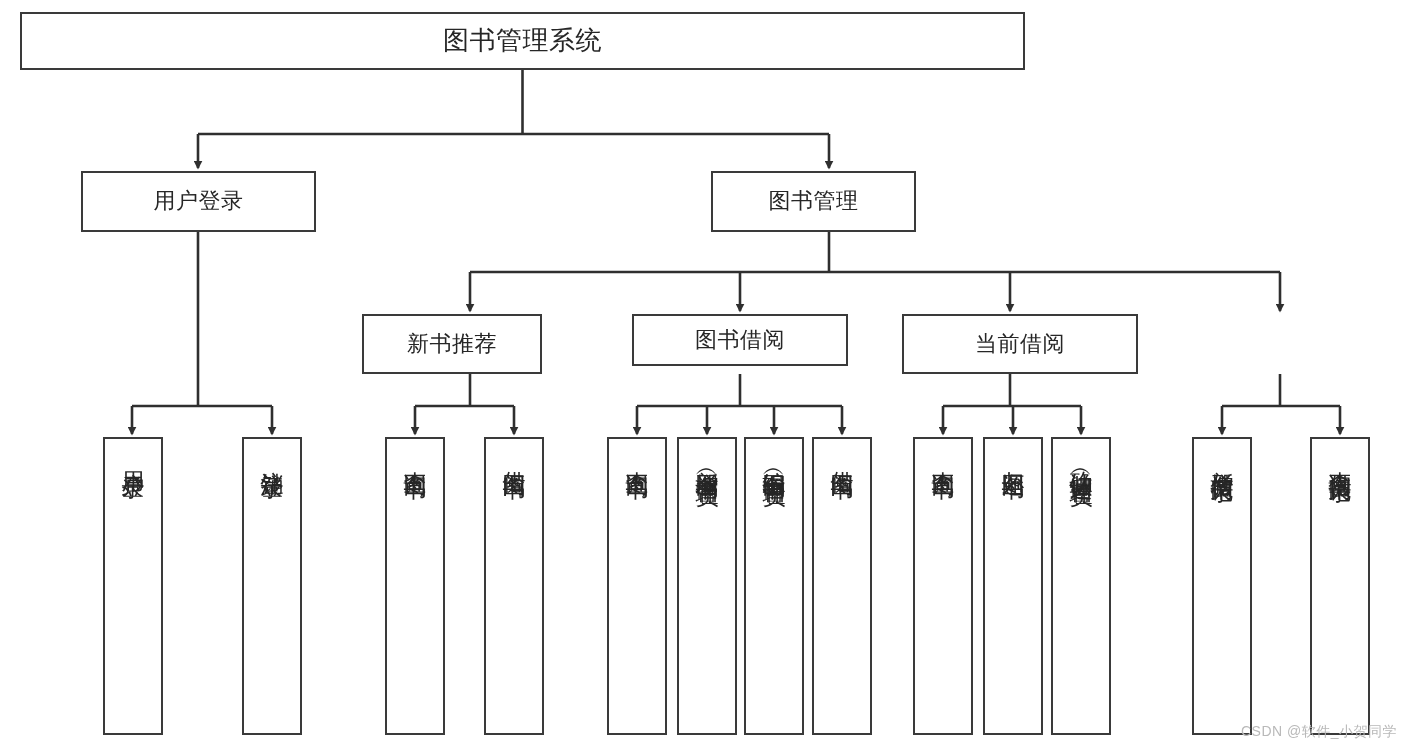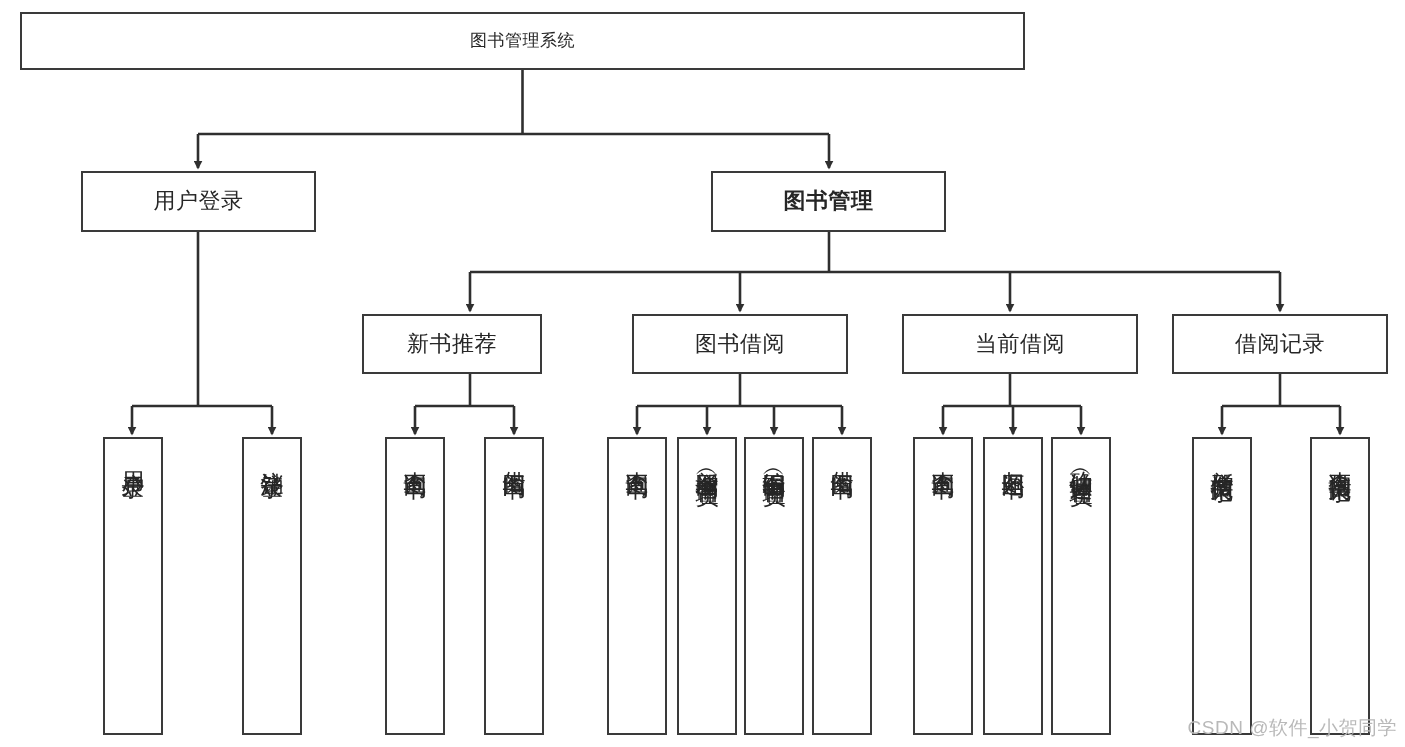--- a/index.html
+++ b/index.html
@@ -52,26 +52,26 @@
     justify-content: center;
     padding-top: 14px;
   }
   .node.vertical .label {
     writing-mode: vertical-rl;
     text-orientation: upright;
     font-size: 23px;
     line-height: 1.0;
     letter-spacing: 2px;
   }
-  #node-root .label { font-size: 17px; }
+  #node-root .label { font-size: 26px; }
   .watermark {
     position: absolute;
     right: 8px;
     bottom: 6px;
-    font-size: 19px;
+    font-size: 14px;
     color: #b9b9b9;
     letter-spacing: 0.5px;
     z-index: 5;
     white-space: nowrap;
   }
 </style>
 </head>
 <body>
 
 <div id="canvas">
@@ -127,35 +127,32 @@
     </g>
   </svg>
 
   <div class="node horizontal" id="node-root" style="left:20px; top:12px; width:1005px; height:58px;">
     <span class="label">图书管理系统</span>
   </div>
 
   <div class="node horizontal" style="left:81px; top:171px; width:235px; height:61px;">
     <span class="label">用户登录</span>
   </div>
-  <div class="node horizontal" style="left:711px; top:171px; width:235px; height:61px;font-weight:bold;">
+  <div class="node horizontal" style="left:711px; top:171px; width:205px; height:61px;">
     <span class="label">图书管理</span>
   </div>
 
   <div class="node horizontal" style="left:362px; top:314px; width:180px; height:60px;">
     <span class="label">新书推荐</span>
   </div>
-  <div class="node horizontal" style="left:632px; top:314px; width:216px; height:60px;">
+  <div class="node horizontal" style="left:632px; top:314px; width:216px; height:52px;">
     <span class="label">图书借阅</span>
   </div>
   <div class="node horizontal" style="left:902px; top:314px; width:236px; height:60px;">
     <span class="label">当前借阅</span>
-  </div>
-  <div class="node horizontal" style="left:1172px; top:314px; width:216px; height:60px;">
-    <span class="label">借阅记录</span>
   </div>
 
   <div class="node vertical" style="left:103px; top:437px; width:60px; height:298px;">
     <span class="label">用户登录</span>
   </div>
   <div class="node vertical" style="left:242px; top:437px; width:60px; height:298px;">
     <span class="label">注销登录</span>
   </div>
 
   <div class="node vertical" style="left:385px; top:437px; width:60px; height:298px;">

